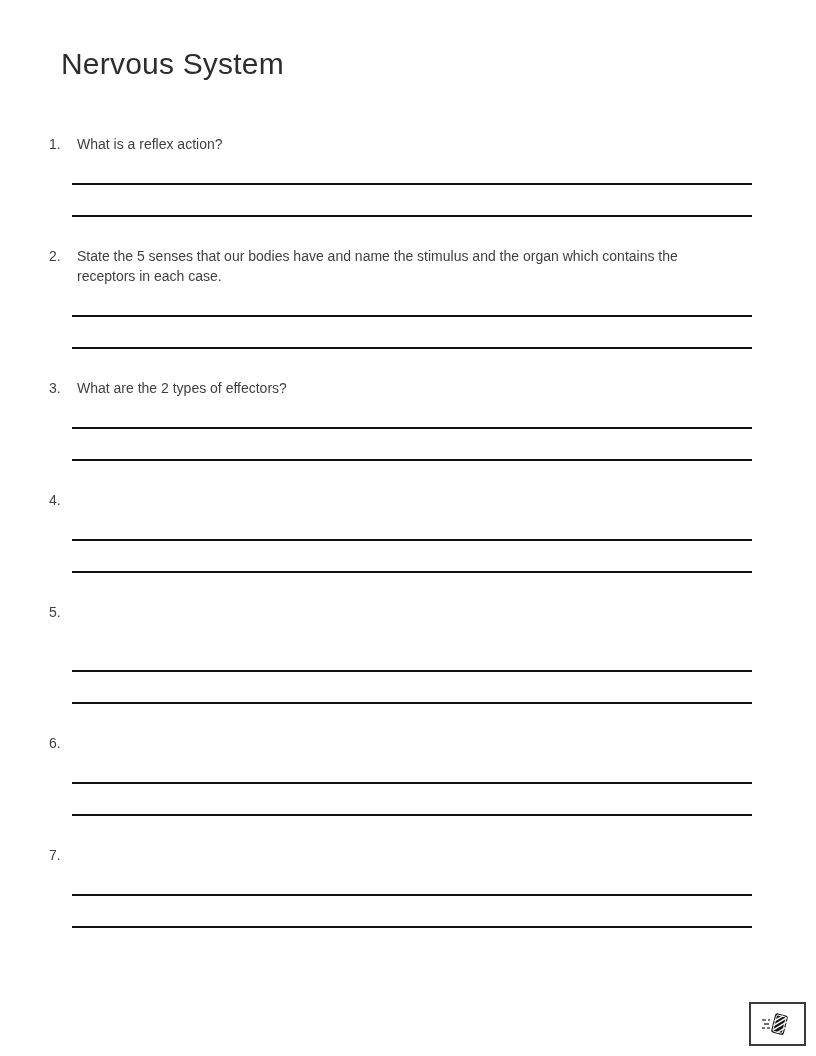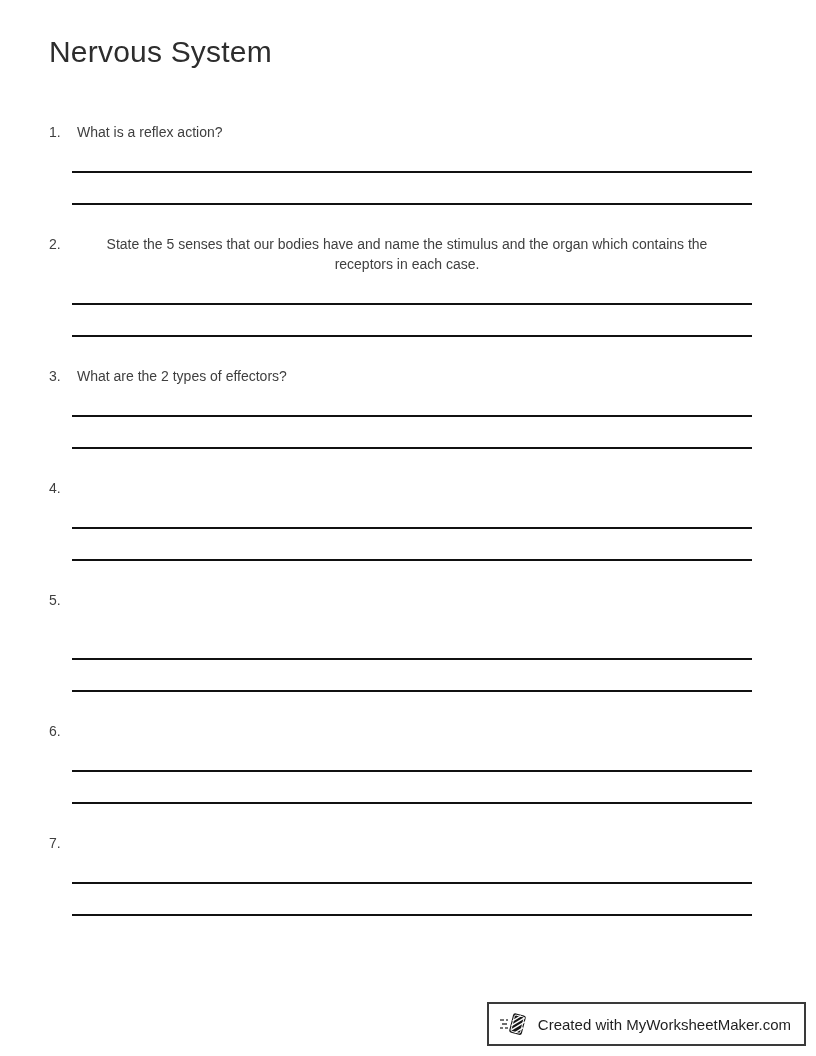--- a/index.html
+++ b/index.html
@@ -13,21 +13,21 @@
   body{font-family:"Liberation Sans", sans-serif;}
   .page{
     position:relative;
     width:816px;
     height:1056px;
     background:#ffffff;
     overflow:hidden;
     padding:0 64px 0 49px;
   }
   .page-title{
-    margin:0;
+    margin:12px;
     padding-top:34px;
     font-size:30px;
     font-weight:400;
     line-height:36px;
     color:var(--title);
     letter-spacing:0.2px;
   }
   .question-list{margin:0;padding:0;}
   .question{
     margin-top:29px;
@@ -41,21 +41,20 @@
     font-size:14px;
     line-height:20px;
     color:var(--text);
   }
   .q-num{
     flex:0 0 28px;
     width:28px;
   }
   .q-text{
     max-width:660px;
-    text-align:center;
   }
   .answer-line{
     height:0;
     border-bottom:2px solid var(--line);
     margin-left:23px;
     margin-right:0;
     width:680px;
   }
   .answer-line.first{margin-top:29px;}
   .answer-line.second{margin-top:30px;}
@@ -157,16 +156,15 @@
 
       <g transform="rotate(14 18 15)">
         <rect x="12" y="5" width="13" height="20" rx="2.5" fill="#161616"></rect>
         <rect x="13.6" y="6.6" width="9.8" height="16.8" rx="1.5" fill="none" stroke="#ffffff" stroke-width="0.9"></rect>
         <line x1="13" y1="13" x2="20" y2="6" stroke="#ffffff" stroke-width="1.4"></line>
         <line x1="13" y1="18" x2="24" y2="7" stroke="#ffffff" stroke-width="1.4"></line>
         <line x1="14" y1="22" x2="25" y2="11" stroke="#ffffff" stroke-width="1.4"></line>
         <line x1="18" y1="24" x2="25" y2="17" stroke="#ffffff" stroke-width="1.4"></line>
       </g>
     </svg>
-    <span class="label">Created with MyWorksheetMaker.com</span>
   </div>
 
 </div>
 
 </body></html>

